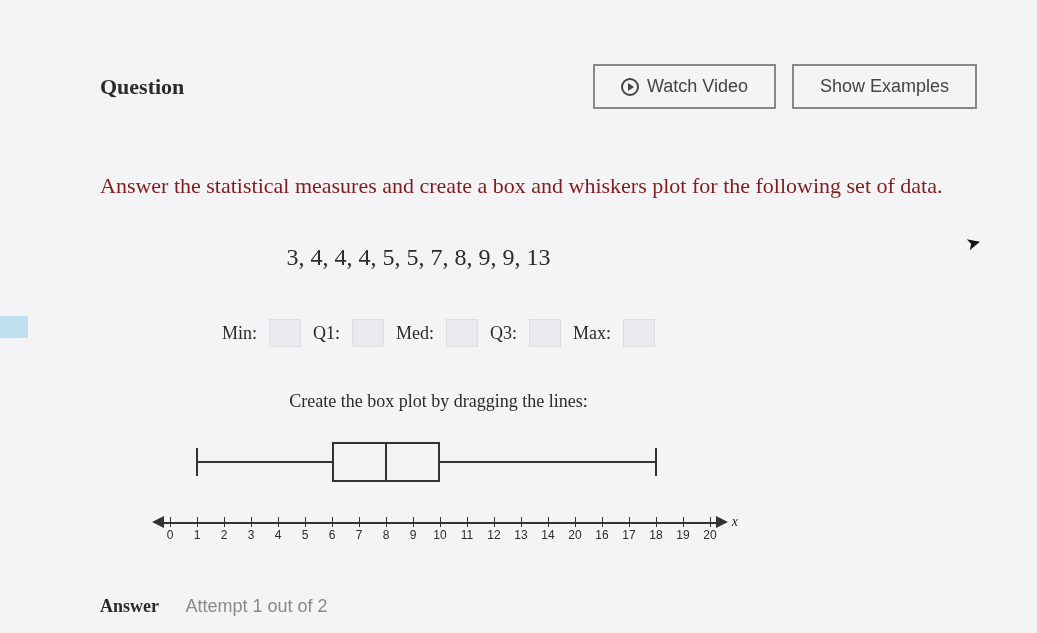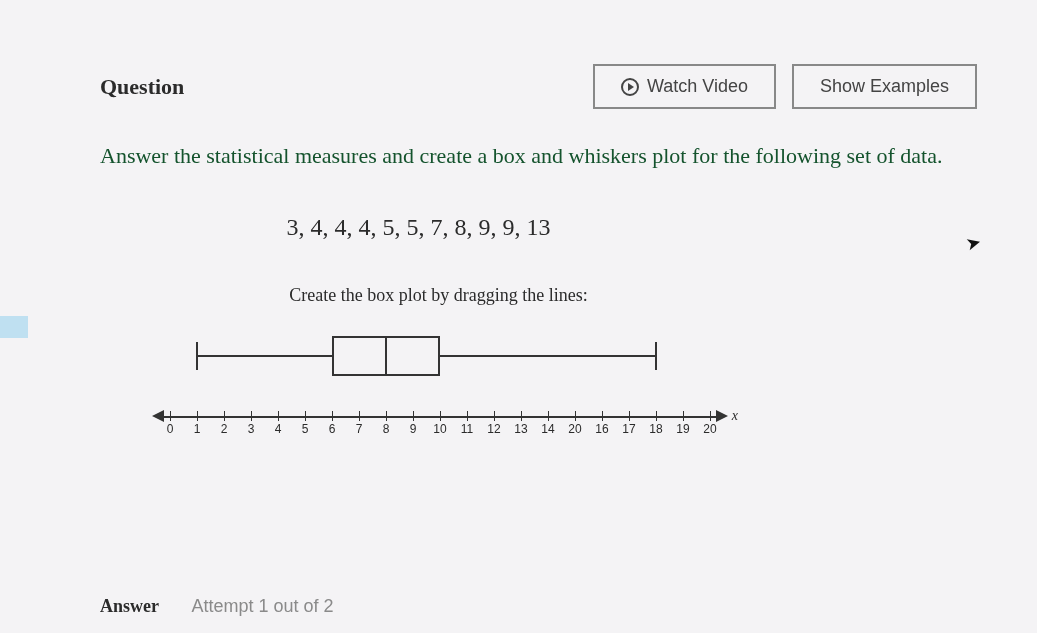--- a/index.html
+++ b/index.html
@@ -2,41 +2,41 @@
 <html><head>
 <meta charset="utf-8">
 <style>
 body{margin:0;font-family:Georgia,'Times New Roman',serif;background:#f0f0f2;color:#2b2b2b}
 .page{width:1037px;height:633px;position:relative;background:#f4f3f5;box-sizing:border-box;padding:0 60px 0 100px}
 .hdr-row{display:flex;align-items:center;padding-top:64px;gap:16px}
 .q-title{font-weight:700;font-size:22px;color:#2b2b2b;flex:1}
 .btn{border:2px solid #888;padding:10px 26px;font-size:18px;color:#444;background:#f4f3f5;display:inline-flex;align-items:center;gap:8px;cursor:pointer;font-family:Arial,Helvetica,sans-serif}
 .btn .play{width:14px;height:14px;border:2px solid #444;border-radius:50%;display:inline-flex;align-items:center;justify-content:center}
 .btn .play::after{content:"";border-left:6px solid #444;border-top:4px solid transparent;border-bottom:4px solid transparent;margin-left:2px}
-.prompt{font-size:22px;color:#14532d;margin-top:30px;line-height:1.5}
+.prompt{font-size:22px;color:#7f1d1d;margin-top:60px;line-height:1.5}
 .dset{font-size:24px;margin-top:42px;text-align:center;padding-right:240px}
 .stats{display:flex;justify-content:center;gap:12px;margin-top:48px;font-size:18px;padding-right:200px;align-items:center}
 .stat-lbl{font-family:Georgia,serif}
 .stat-box{width:30px;height:26px;background:#e9e9ee;border:1px solid #ddd;display:inline-block;vertical-align:middle}
 .make-lbl{text-align:center;font-size:18px;margin-top:44px;padding-right:200px}
 .plot-wrap{position:relative;width:560px;height:120px;margin:14px 0 0 60px}
 .axis{position:absolute;left:0;right:0;top:96px;height:2px;background:#333}
 .arr-l,.arr-r{position:absolute;top:90px;width:0;height:0;border-top:6px solid transparent;border-bottom:6px solid transparent}
 .arr-l{left:-8px;border-right:12px solid #333}
 .arr-r{right:-8px;border-left:12px solid #333}
 .tick{position:absolute;top:91px;width:1px;height:10px;background:#333}
 .tick-lbl{position:absolute;top:102px;font-size:12px;transform:translateX(-50%);font-family:Arial,sans-serif}
 .x-lbl{position:absolute;right:-18px;top:88px;font-style:italic;font-size:14px}
 .wh{position:absolute;top:35px;height:2px;background:#333}
 .wh-cap{position:absolute;top:22px;width:2px;height:28px;background:#333}
 .box{position:absolute;top:16px;height:40px;border:2px solid #333;background:#f4f3f5;box-sizing:border-box}
 .med{position:absolute;top:16px;width:2px;height:40px;background:#333}
 .ans-row{position:absolute;bottom:16px;left:100px;font-size:18px}
 .ans-row .b{font-weight:700;font-family:Georgia,serif}
-.ans-row .g{color:#8a8a8a;margin-left:28px;font-family:Arial,sans-serif}
+.ans-row .g{color:#8a8a8a;margin-left:22px;font-family:Arial,sans-serif}
 .cursor{position:absolute;right:56px;top:232px;font-size:18px;color:#111;transform:rotate(-15deg)}
 .side-tab{position:absolute;left:0;top:316px;width:28px;height:22px;background:#bfe0f1}
 </style>
 </head>
 <body>
 
 <div class="page">
   <div class="side-tab"></div>
 
   <div class="hdr-row">
@@ -47,20 +47,32 @@
     </div>
     <div class="btn">
       <span>Show Examples</span>
     </div>
   </div>
 
   <div class="prompt">Answer the statistical measures and create a box and whiskers plot for the following set of data.</div>
 
   <div class="dset">3, 4, 4, 4, 5, 5, 7, 8, 9, 9, 13</div>
 
+  <div class="stats">
+    <span class="stat-lbl">Min:</span>
+    <span class="stat-box"></span>
+    <span class="stat-lbl">Q1:</span>
+    <span class="stat-box"></span>
+    <span class="stat-lbl">Med:</span>
+    <span class="stat-box"></span>
+    <span class="stat-lbl">Q3:</span>
+    <span class="stat-box"></span>
+    <span class="stat-lbl">Max:</span>
+    <span class="stat-box"></span>
+  </div>
 
   <div class="make-lbl">Create the box plot by dragging the lines:</div>
 
   <div class="plot-wrap">
     <div class="axis"></div>
     <div class="arr-l"></div>
     <div class="arr-r"></div>
     <div class="x-lbl">x</div>
     <div id="ticks">
         <div class="tick" style="left: 10px;"></div>

